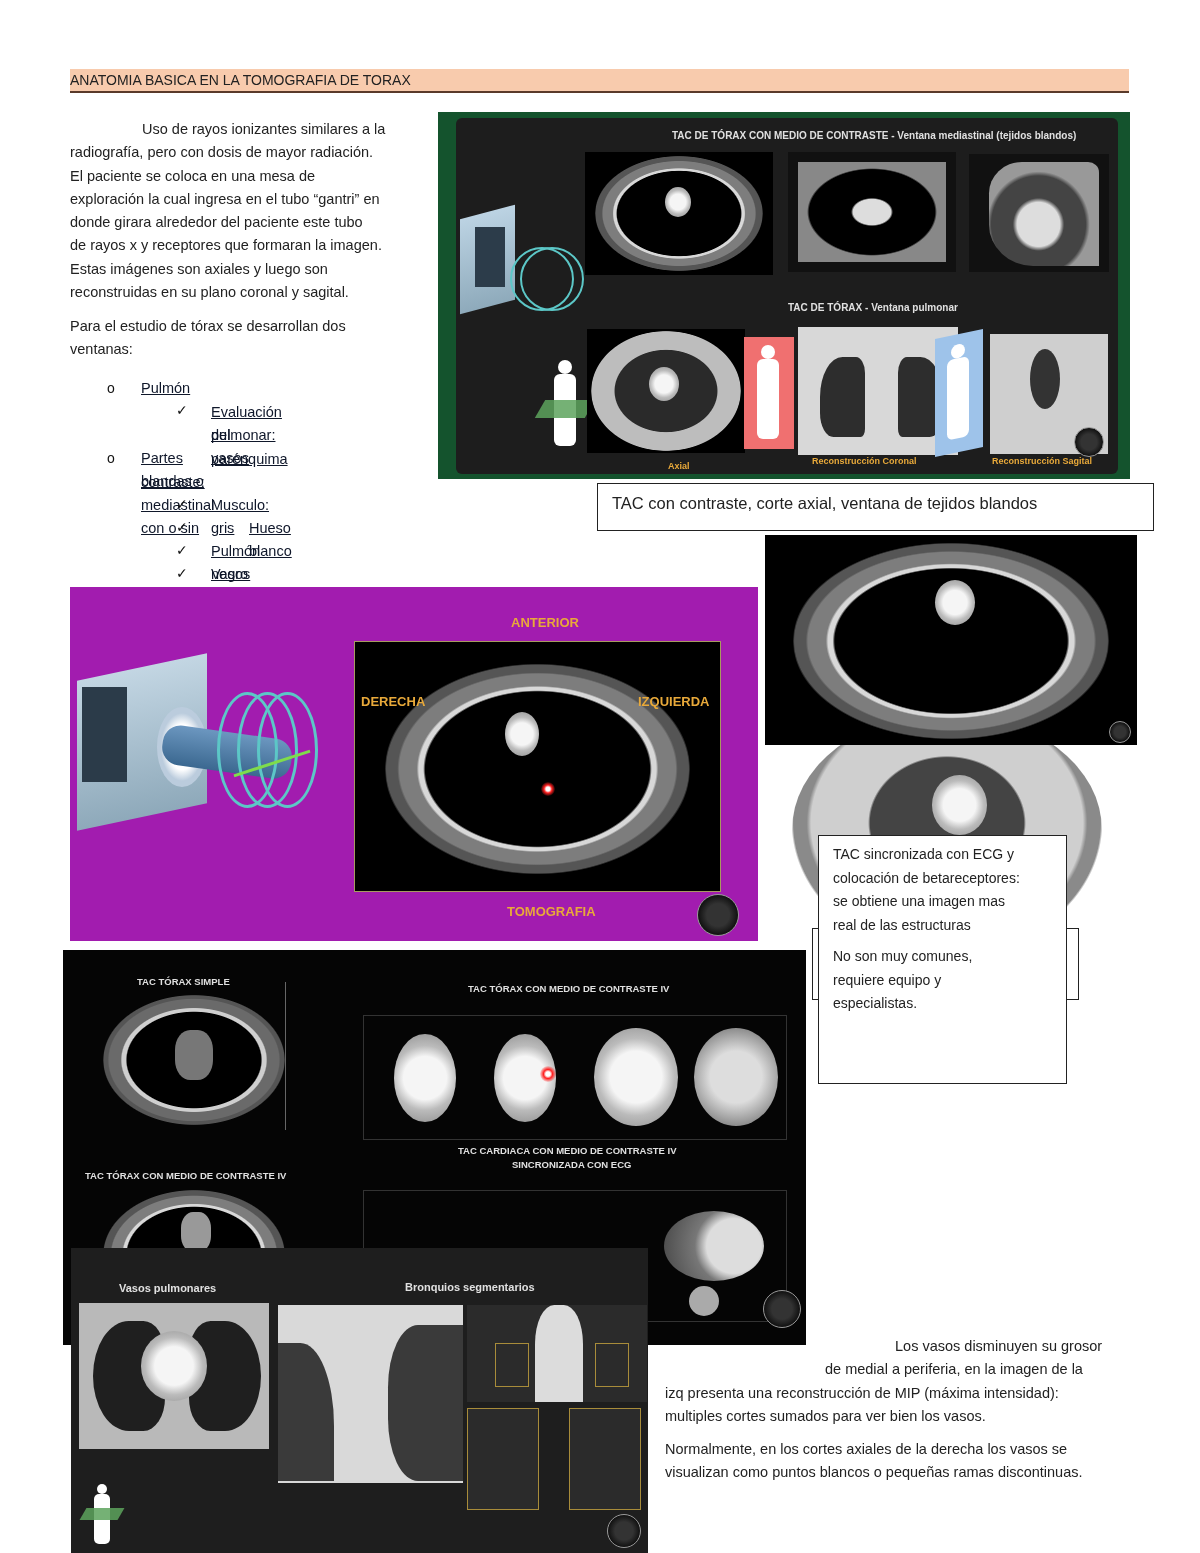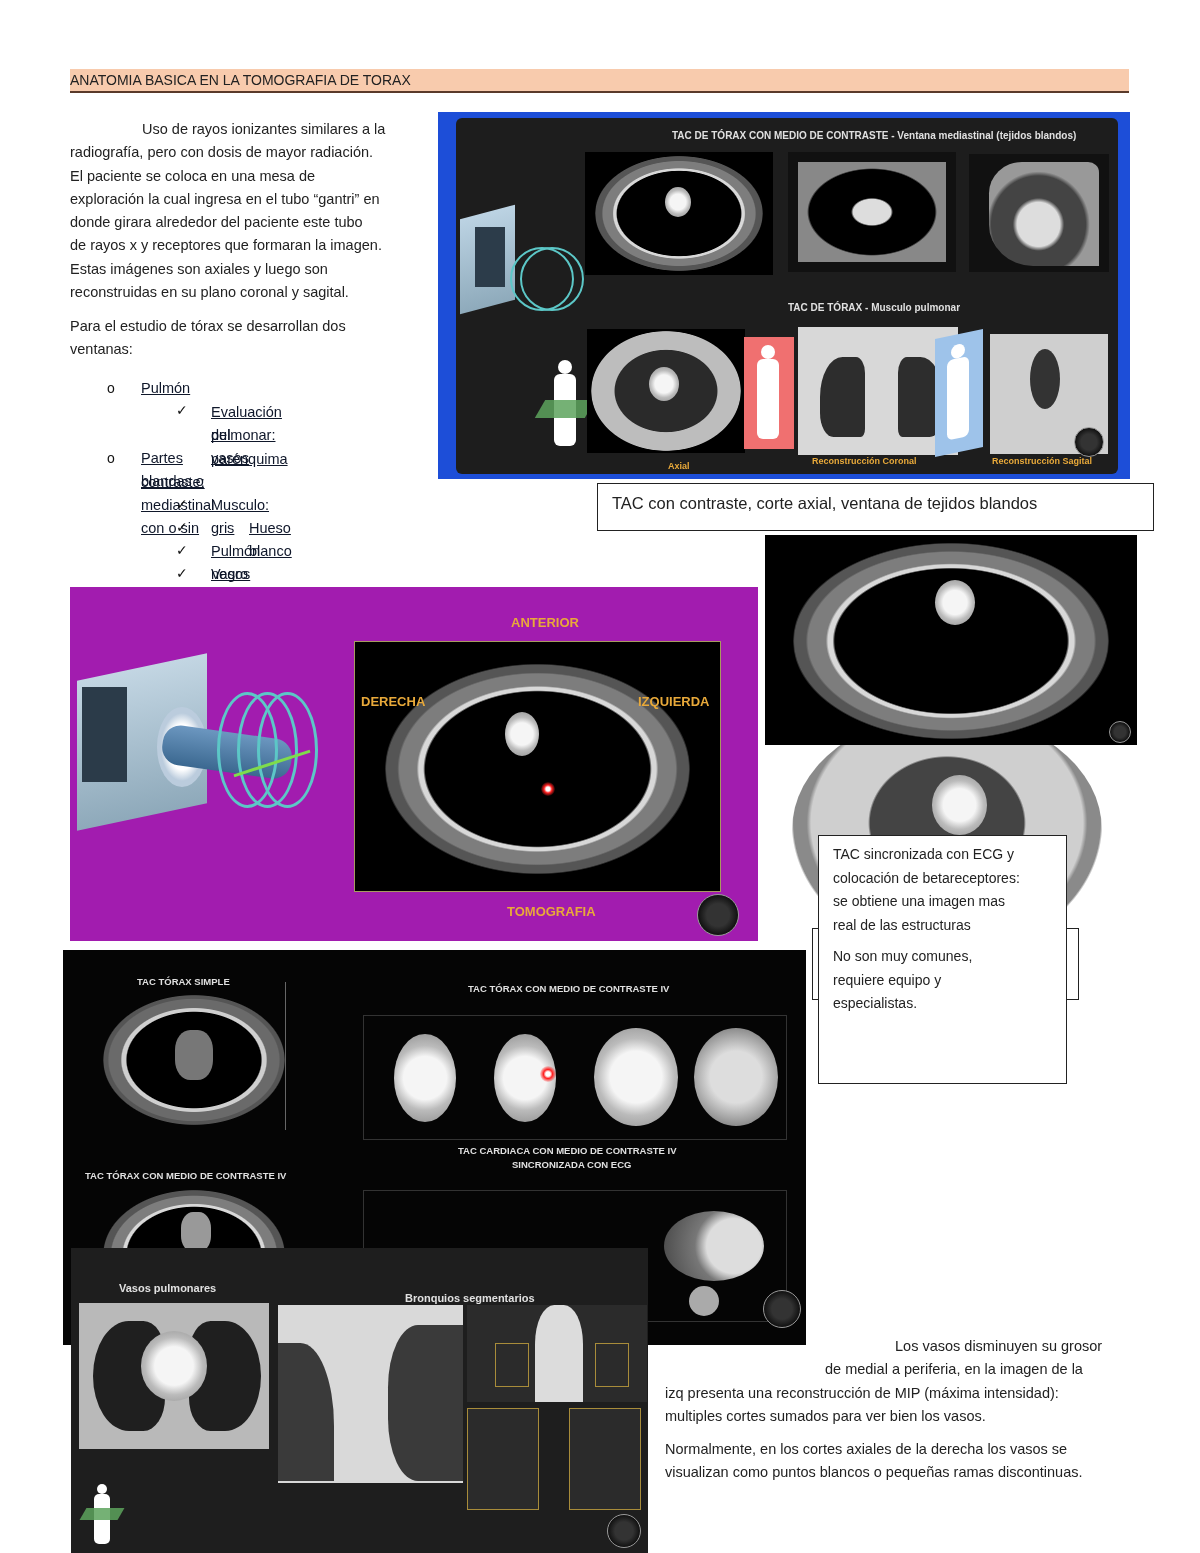--- a/index.html
+++ b/index.html
@@ -56,21 +56,21 @@
   <span class="check" style="left:176px;top:496px;">✓</span>
   <span class="list-item" style="left:211px;top:494px;">Musculo: gris</span>
   <span class="check" style="left:176px;top:519px;">✓</span>
   <span class="list-item" style="left:211px;top:517px;margin-left:38px;">Hueso blanco</span>
   <span class="check" style="left:176px;top:542px;">✓</span>
   <span class="list-item" style="left:211px;top:540px;">Pulmón negro</span>
   <span class="check" style="left:176px;top:565px;">✓</span>
   <span class="list-item" style="left:211px;top:563px;">Vasos contrastados bien blanco</span>
 </div>
 
-<div class="abs slide" style="left:438px;top:112px;width:692px;height:367px;background:#1d4ed8;">
+<div class="abs slide" style="left:438px;top:112px;width:692px;height:367px;background:#14532d;">
   <div class="abs" style="left:18px;top:6px;width:662px;height:356px;background:#1d1d1d;border-radius:6px;"></div>
   <div class="slide-label" style="left:234px;top:18px;">TAC DE TÓRAX CON MEDIO DE CONTRASTE - Ventana mediastinal (tejidos blandos)</div>
 
   <div class="abs" style="left:22px;top:90px;width:100px;height:110px;">
     <div class="abs" style="left:0;top:10px;width:55px;height:95px;background:linear-gradient(#bcd3e3,#8eaabb);transform:skewY(-15deg);"></div>
     <div class="abs" style="left:15px;top:25px;width:30px;height:60px;background:#2c3c4a;"></div>
     <div class="abs" style="left:50px;top:45px;width:60px;height:60px;border:2px solid #5cc7c7;border-radius:50%;"></div>
     <div class="abs" style="left:60px;top:45px;width:60px;height:60px;border:2px solid #5cc7c7;border-radius:50%;"></div>
   </div>
 
@@ -79,21 +79,21 @@
     <div class="heart" style="left:80px;top:35px;width:26px;height:30px;"></div>
   </div>
 
   <div class="abs" style="left:350px;top:40px;width:168px;height:120px;background:#111;">
     <div class="abs" style="left:10px;top:10px;width:148px;height:100px;background:radial-gradient(ellipse at 50% 50%, #ddd 0 18%, #000 20% 60%, #888 62%);"></div>
   </div>
 
   <div class="abs" style="left:531px;top:42px;width:140px;height:118px;background:#111;">
     <div class="abs" style="left:20px;top:8px;width:110px;height:104px;background:radial-gradient(ellipse at 45% 60%, #ddd 0 25%, #444 30% 55%, #999 60%);border-radius:30% 10% 0 40%;"></div>
   </div>
-  <div class="slide-label" style="left:350px;top:190px;">TAC DE TÓRAX - Musculo pulmonar</div>
+  <div class="slide-label" style="left:350px;top:190px;">TAC DE TÓRAX - Ventana pulmonar</div>
 
   <div class="abs" style="left:108px;top:248px;width:40px;height:90px;">
     <div class="abs" style="left:12px;top:0;width:14px;height:14px;border-radius:50%;background:#fff;"></div>
     <div class="abs" style="left:8px;top:14px;width:22px;height:72px;background:#fff;border-radius:6px;"></div>
     <div class="abs" style="left:-6px;top:40px;width:50px;height:18px;background:#5da35d;opacity:.85;transform:skewX(-30deg);"></div>
   </div>
 
   <div class="abs" style="left:149px;top:217px;width:158px;height:124px;background:#000;">
     <div class="ct-lung" style="left:4px;top:2px;width:150px;height:120px;"></div>
     <div class="heart" style="left:62px;top:38px;width:30px;height:34px;"></div>
@@ -198,21 +198,21 @@
   </div>
   <div class="abs" style="left:300px;top:240px;width:422px;height:130px;background:#050505;border:1px solid #333;">
     <div class="heart" style="left:300px;top:20px;width:100px;height:70px;background:radial-gradient(circle at 70% 50%,#ddd 0 35%,#777 50%,#444 100%);"></div>
     <div class="abs" style="left:325px;top:95px;width:30px;height:30px;border-radius:50%;background:#aaa;"></div>
   </div>
   <div class="logo" style="left:700px;top:340px;width:36px;height:36px;"></div>
 </div>
 
 <div class="abs slide" style="left:71px;top:1248px;width:577px;height:305px;">
   <div class="slide-label" style="left:48px;top:34px;font-size:11px;">Vasos pulmonares</div>
-  <div class="slide-label" style="left:334px;top:44px;font-size:11px;">Bronquios segmentarios</div>
+  <div class="slide-label" style="left:334px;top:33px;font-size:11px;">Bronquios segmentarios</div>
   <div class="abs" style="left:8px;top:55px;width:190px;height:146px;background:#b9b9b9;">
     <div class="abs" style="left:14px;top:18px;width:72px;height:110px;background:#1f1f1f;border-radius:50% 30% 30% 50%;"></div>
     <div class="abs" style="left:110px;top:18px;width:72px;height:110px;background:#1f1f1f;border-radius:30% 50% 50% 30%;"></div>
     <div class="heart" style="left:62px;top:28px;width:66px;height:70px;"></div>
   </div>
   <div class="abs" style="left:207px;top:57px;width:185px;height:178px;background:#d9d9d9;">
     <div class="abs" style="left:0;top:38px;width:56px;height:138px;background:#3a3a3a;border-radius:0 60% 0 0;"></div>
     <div class="abs" style="left:110px;top:20px;width:75px;height:156px;background:#3a3a3a;border-radius:40% 0 0 40%;"></div>
   </div>
   <div class="abs" style="left:396px;top:57px;width:180px;height:97px;background:#2b2b2b;">

